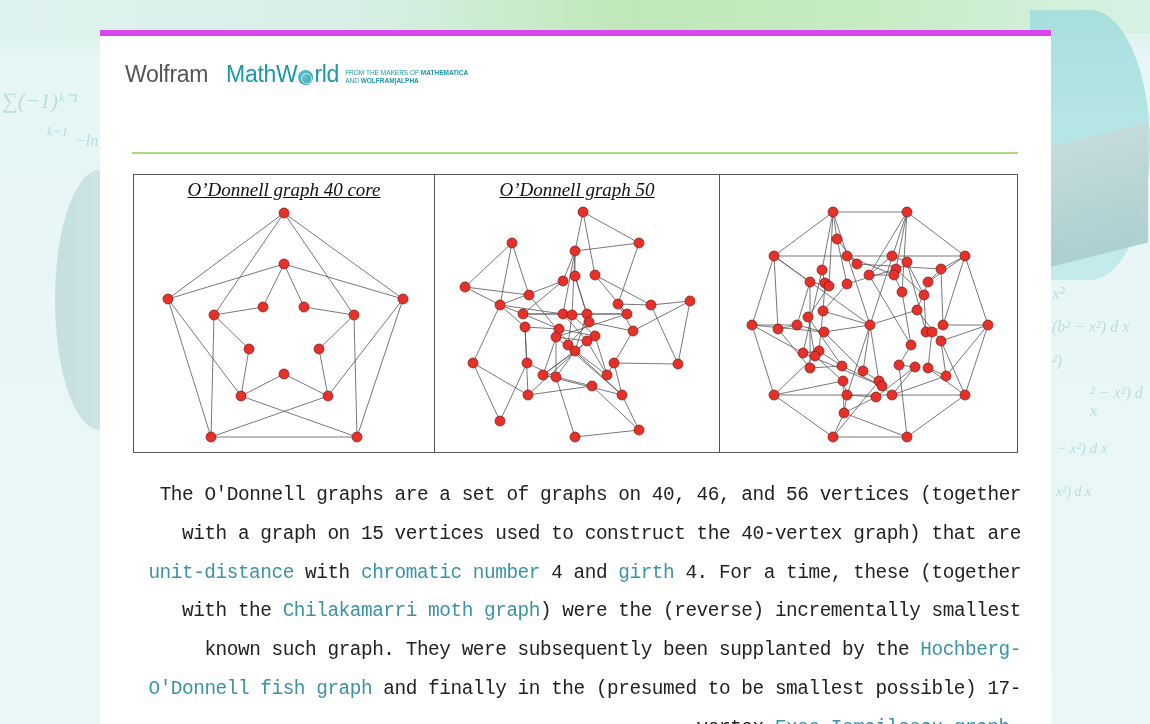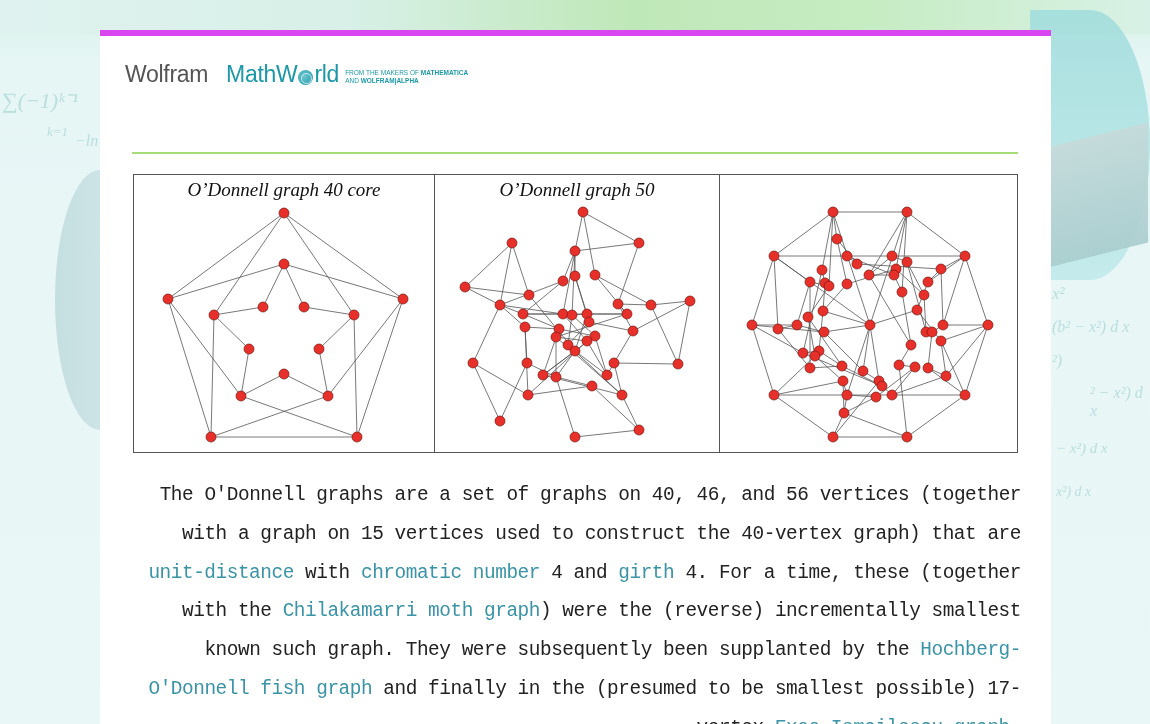--- a/index.html
+++ b/index.html
@@ -57,21 +57,21 @@
   }
   .title-rule { position: absolute; left: 32px; top: 116px; width: 886px; height: 2px; background: #a8dc78; }
   .figure {
     position: absolute; left: 33px; top: 138px; width: 885px; height: 279px;
     border: 1px solid #555; box-sizing: border-box; display: flex; background: #fff;
   }
   .panel { position: relative; height: 100%; box-sizing: border-box; }
   .panel + .panel { border-left: 1px solid #555; }
   .panel-title {
     position: absolute; left: 0; right: 0; top: 4px; text-align: center;
-    font-family: "Liberation Serif", serif; font-style: italic; font-size: 19px; color: #111;
+    font-family: "Liberation Serif", serif; font-style: italic; font-size: 19px; color: #111; text-decoration: underline;
   }
   .panel svg { position: absolute; left: 0; top: 0; }
   .text {
     position: absolute; left: 31px; top: 440px; width: 890px;
     font-family: Liberation Mono, monospace; font-size: 19.4px; line-height: 38.8px; color: #222; letter-spacing: -0.45px; text-align: right;
   }
   .text a { color: #3a93a6; text-decoration: none; }
 </style>
 </head>
 <body>

